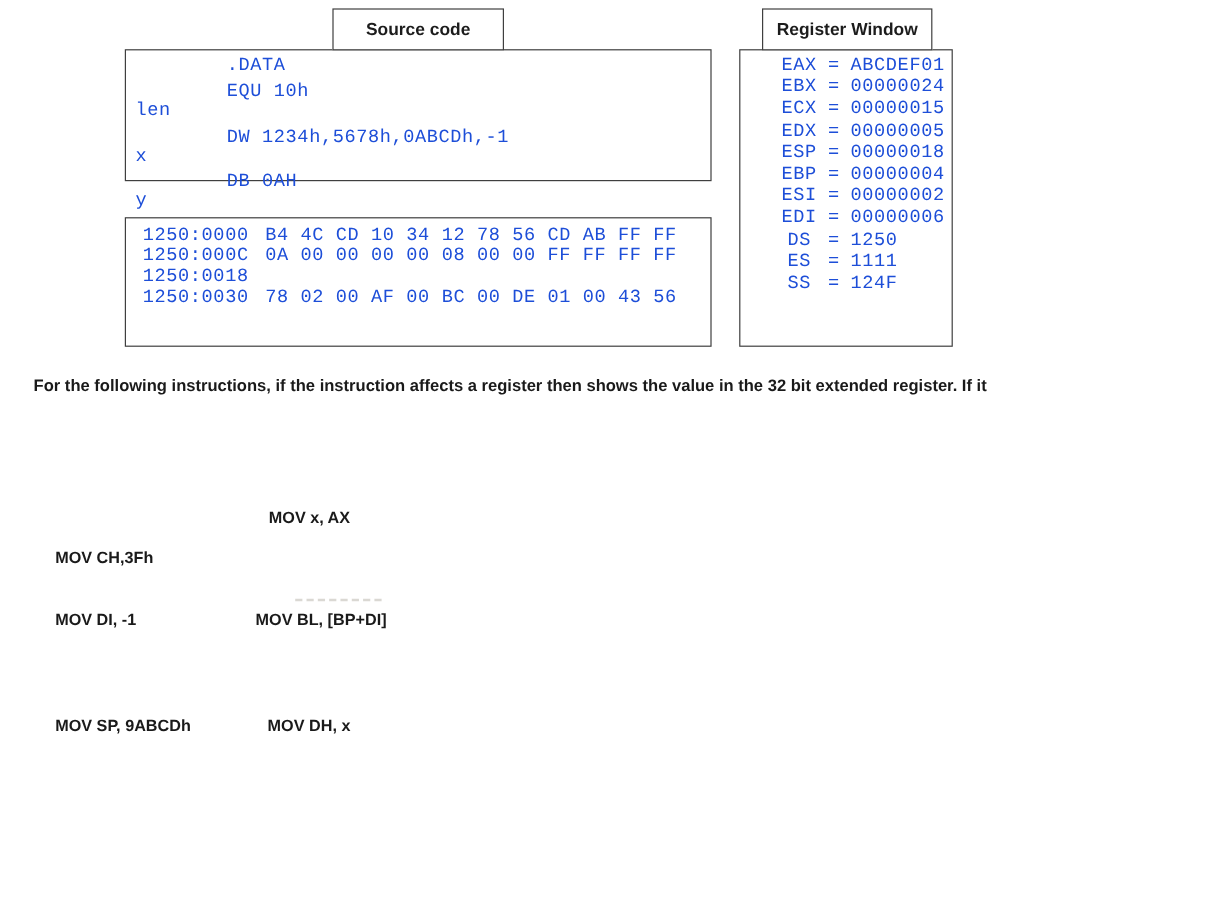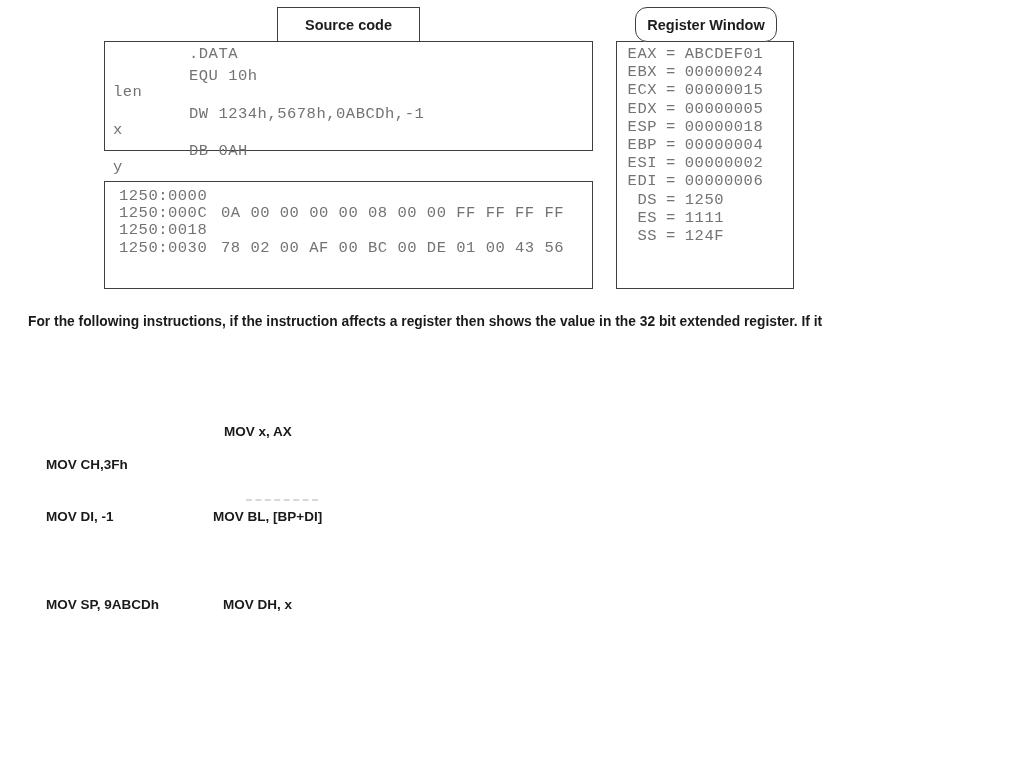--- a/index.html
+++ b/index.html
@@ -24,33 +24,33 @@
     background: #ffffff;
     display: flex;
     align-items: center;
     justify-content: center;
     font-size: 14.5px;
     font-weight: 600;
     color: #1c1c1c;
     z-index: 3;
   }
   #source-tab   { left: 277px; top: 7px;   width: 143px; height: 35px; }
-  #register-tab { left: 635px; top: 7px;   width: 142px; height: 35px; border-radius: 12px; }
+  #register-tab { left: 635px; top: 7px;   width: 142px; height: 35px; }
   #memory-tab   { left: 276px; top: 151px; width: 151px; height: 31px; }
 
   
   .window {
     position: absolute;
     box-sizing: border-box;
     border: 1px solid #3f3f3f;
     background: #ffffff;
     font-family: "Liberation Mono", "DejaVu Sans Mono", monospace;
     font-size: 15.5px;
     letter-spacing: 0.5px;
-    color: #737373;
+    color: #1d4ed8;
     z-index: 1;
   }
   #source-window   { left: 104px; top: 41px;  width: 489px; height: 110px; padding-top: 2px; }
   #register-window { left: 616px; top: 41px;  width: 178px; height: 248px; padding-top: 3px; }
   #memory-window   { left: 104px; top: 181px; width: 489px; height: 108px; padding-top: 6px; }
 
   
   .src-row {
     display: flex;
     padding-left: 8px;
@@ -59,21 +59,21 @@
   }
   .src-label { width: 76px; flex: none; margin-top: 16px; }
 
   
   .reg-row {
     display: flex;
     padding-left: 10px;
     line-height: 18.2px;
     white-space: pre;
   }
-  .reg-name { width: 30px; flex: none; text-align: right; }
+  .reg-name { width: 30px; flex: none; text-align: center; margin-left: 24px; }
   .reg-eq   { margin: 0 9px; }
 
   
   .mem-row {
     display: flex;
     padding-left: 14px;
     line-height: 17.2px;
     white-space: pre;
   }
   .mem-addr { width: 88px; flex: none; }
@@ -182,21 +182,21 @@
     <div class="reg-row">
       <span class="reg-name">ES</span><span class="reg-eq">=</span><span class="reg-val">1111</span>
     </div>
     <div class="reg-row">
       <span class="reg-name">SS</span><span class="reg-eq">=</span><span class="reg-val">124F</span>
     </div>
   </div>
 
   <div class="window" id="memory-window">
     <div class="mem-row">
-      <span class="mem-addr">1250:0000</span>
+      <span class="mem-addr">1250:0000</span><span class="mem-bytes">B4 4C CD 10 34 12 78 56 CD AB FF FF</span>
     </div>
     <div class="mem-row">
       <span class="mem-addr">1250:000C</span><span class="mem-bytes">0A 00 00 00 00 08 00 00 FF FF FF FF</span>
     </div>
     <div class="mem-row">
       <span class="mem-addr">1250:0018</span>
     </div>
     <div class="mem-row">
       <span class="mem-addr">1250:0030</span><span class="mem-bytes">78 02 00 AF 00 BC 00 DE 01 00 43 56</span>
     </div>

